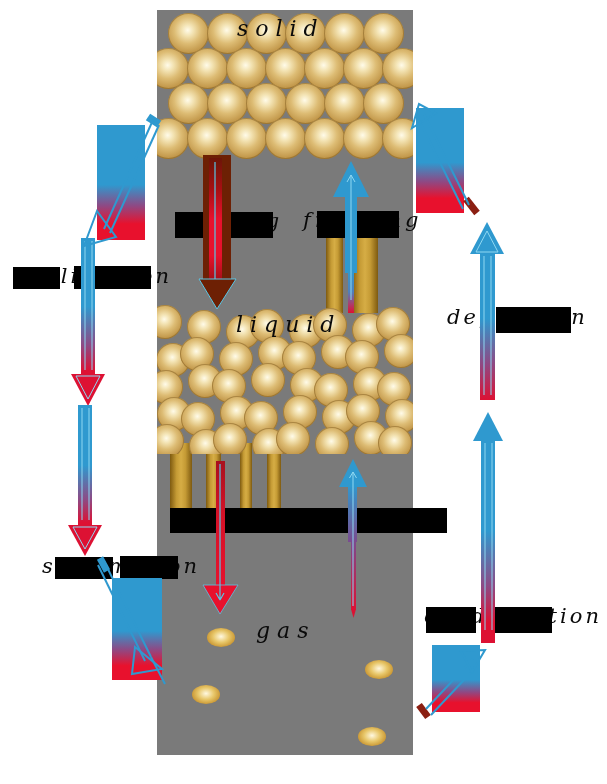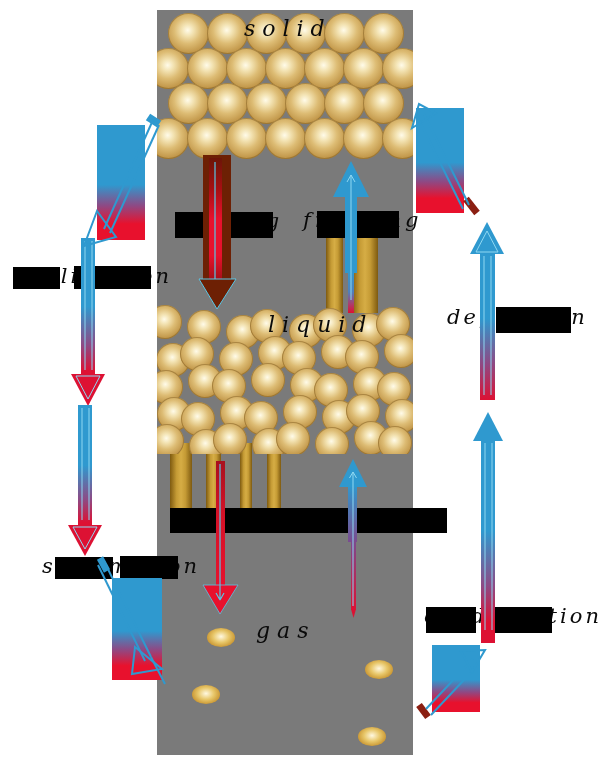--- a/index.html
+++ b/index.html
@@ -117,22 +117,22 @@
       <div class="sphere" style="left: 32px; top: 127px; width: 34px; height: 34px;"></div>
       <div class="sphere" style="left: 56px; top: 121px; width: 34px; height: 34px;"></div>
       <div class="sphere" style="left: 95px; top: 126px; width: 34px; height: 34px;"></div>
       <div class="sphere" style="left: 119px; top: 120px; width: 34px; height: 34px;"></div>
       <div class="sphere" style="left: 158px; top: 125px; width: 34px; height: 34px;"></div>
       <div class="sphere" style="left: 197px; top: 119px; width: 34px; height: 34px;"></div>
       <div class="sphere" style="left: 221px; top: 124px; width: 34px; height: 34px;"></div>
     </div>
   <div id="gas-cluster"></div>
 
-  <div class="state-label" style="left:244px;top:16px;">solid</div>
-  <div class="state-label" style="left:236px;top:312px;margin-left:32px;">liquid</div>
+  <div class="state-label" style="left:237px;top:16px;">solid</div>
+  <div class="state-label" style="left:236px;top:312px;">liquid</div>
   <div class="state-label" style="left:256px;top:618px;">gas</div>
 
   <div class="trans-label" style="left:180px;top:209px;">melting</div>
   <div class="trans-label" style="left:303px;top:208px;letter-spacing:4px;">freezing</div>
   <div class="trans-label" style="left:14px;top:264px;">sublimation</div>
   <div class="trans-label" style="left:42px;top:554px;">sublimation</div>
   <div class="trans-label" style="left:447px;top:305px;">deposition</div>
   <div class="trans-label" style="left:424px;top:604px;">condensation</div>
 
   <div class="vapor-bar">

